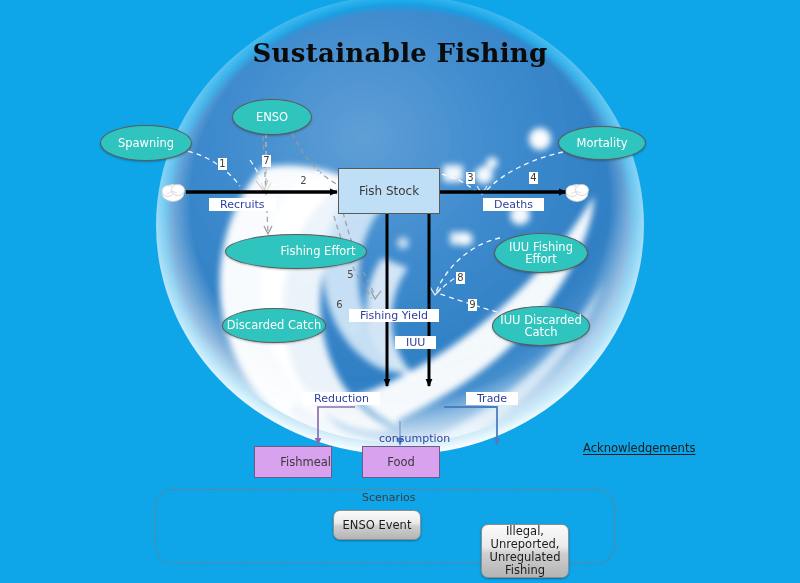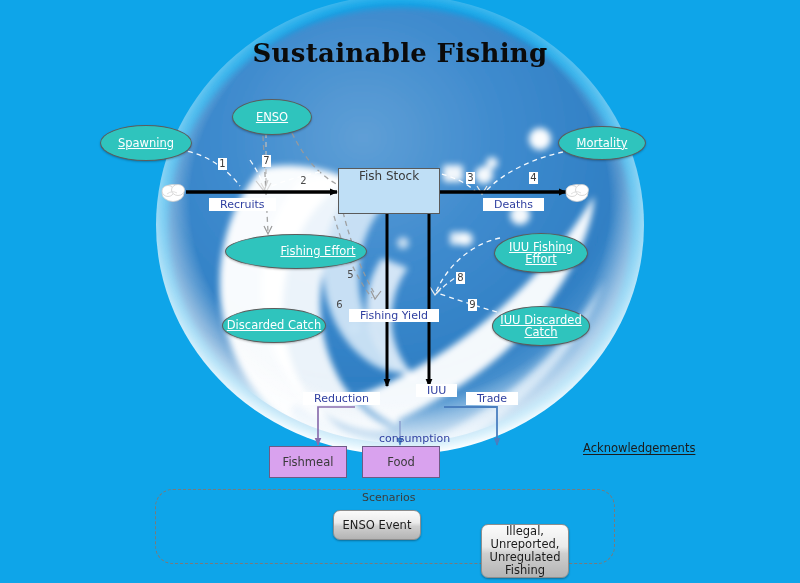--- a/index.html
+++ b/index.html
@@ -21,26 +21,25 @@
   
   .oval{
     position:absolute;z-index:26;
     background:#2fc4bd;
     border:1.6px solid #5c5c5c;
     border-radius:50%;
     display:flex;align-items:center;justify-content:center;text-align:center;
     color:#ffffff;font-size:11.5px;line-height:12.5px;
     font-family:"DejaVu Sans","Liberation Sans",sans-serif;
     box-shadow:0 1px 2px rgba(0,0,0,.25);
-    text-decoration:underline;
   }
 
   
   .stock{
-    position:absolute;z-index:26;display:flex;align-items:flex-start;justify-content:center;
+    position:absolute;z-index:26;display:flex;align-items:center;justify-content:center;
     font-size:12px;color:#3a3a3a;text-align:center;
   }
   .stock.fish-stock{background:#bfdff6;border:1.3px solid #5a5a5a;}
   .stock.fish-market{background:#bfe3cd;border:1.3px solid #5a5a5a;}
 
   .endbox{
     position:absolute;z-index:26;display:flex;align-items:center;justify-content:center;
     background:#d9a2ee;border:1.4px solid #6e5a86;
     font-size:11.5px;color:#3a3a3a;text-align:center;
   }
@@ -263,31 +262,31 @@
   <div class="oval" style="left:492px;top:306px;width:96px;height:38px;white-space:pre-line;">
     <span style="white-space:pre-line;">IUU Discarded
 Catch</span>
   </div>
 
   <div class="stock fish-stock" style="left:338px;top:168px;width:100px;height:44px;">
     <span>Fish Stock</span>
   </div>
 
 
-  <div class="endbox" style="left:269px;top:446px;width:76px;height:30px;">
+  <div class="endbox" style="left:254px;top:446px;width:76px;height:30px;justify-content:flex-end;">
     <span>Fishmeal</span>
   </div>
   <div class="endbox" style="left:362px;top:446px;width:76px;height:30px;">
     <span>Food</span>
   </div>
 
   <div class="flab" style="left:209px;top:198px;">Recruits</div>
   <div class="flab" style="left:483px;top:198px;">Deaths</div>
   <div class="flab" style="left:349px;top:309px;">Fishing Yield</div>
-  <div class="flab" style="left:416px;top:336px;margin-top:48px;">IUU</div>
+  <div class="flab" style="left:395px;top:336px;">IUU</div>
   <div class="flab" style="left:303px;top:392px;">Reduction</div>
   <div class="flab plainbg" style="left:368px;top:432px;">consumption</div>
   <div class="flab" style="left:466px;top:392px;">Trade</div>
 
   <div class="num boxed" style="left:218px;top:158px;">1</div>
   <div class="num" style="left:299px;top:175px;">2</div>
   <div class="num boxed" style="left:466px;top:172px;">3</div>
   <div class="num boxed" style="left:529px;top:172px;">4</div>
   <div class="num" style="left:346px;top:269px;">5</div>
   <div class="num" style="left:335px;top:299px;">6</div>

